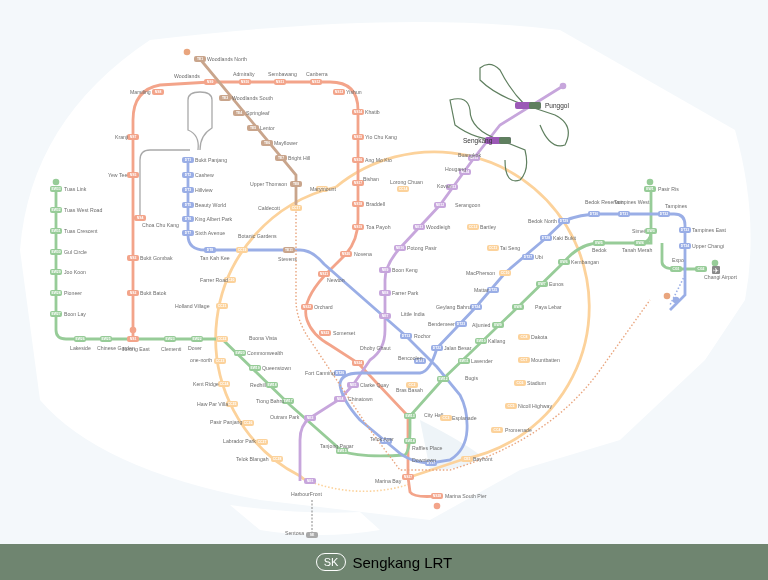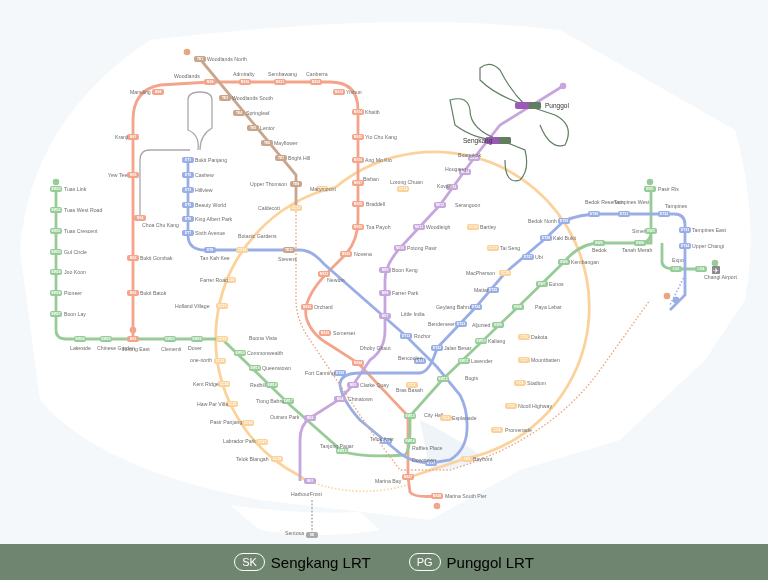--- a/index.html
+++ b/index.html
@@ -708,17 +708,13 @@
     <text x="716" y="273" font-size="7" fill="#fff" text-anchor="middle">✈</text>
   </g>
 </svg>
 </div>
 
 <div class="footer">
   <div class="legend-item">
     <span class="legend-badge">SK</span>
     <span class="legend-text">Sengkang LRT</span>
   </div>
-  <div class="legend-item">
-    <span class="legend-badge">PG</span>
-    <span class="legend-text">Punggol LRT</span>
-  </div>
 </div>
 
 </body></html>

